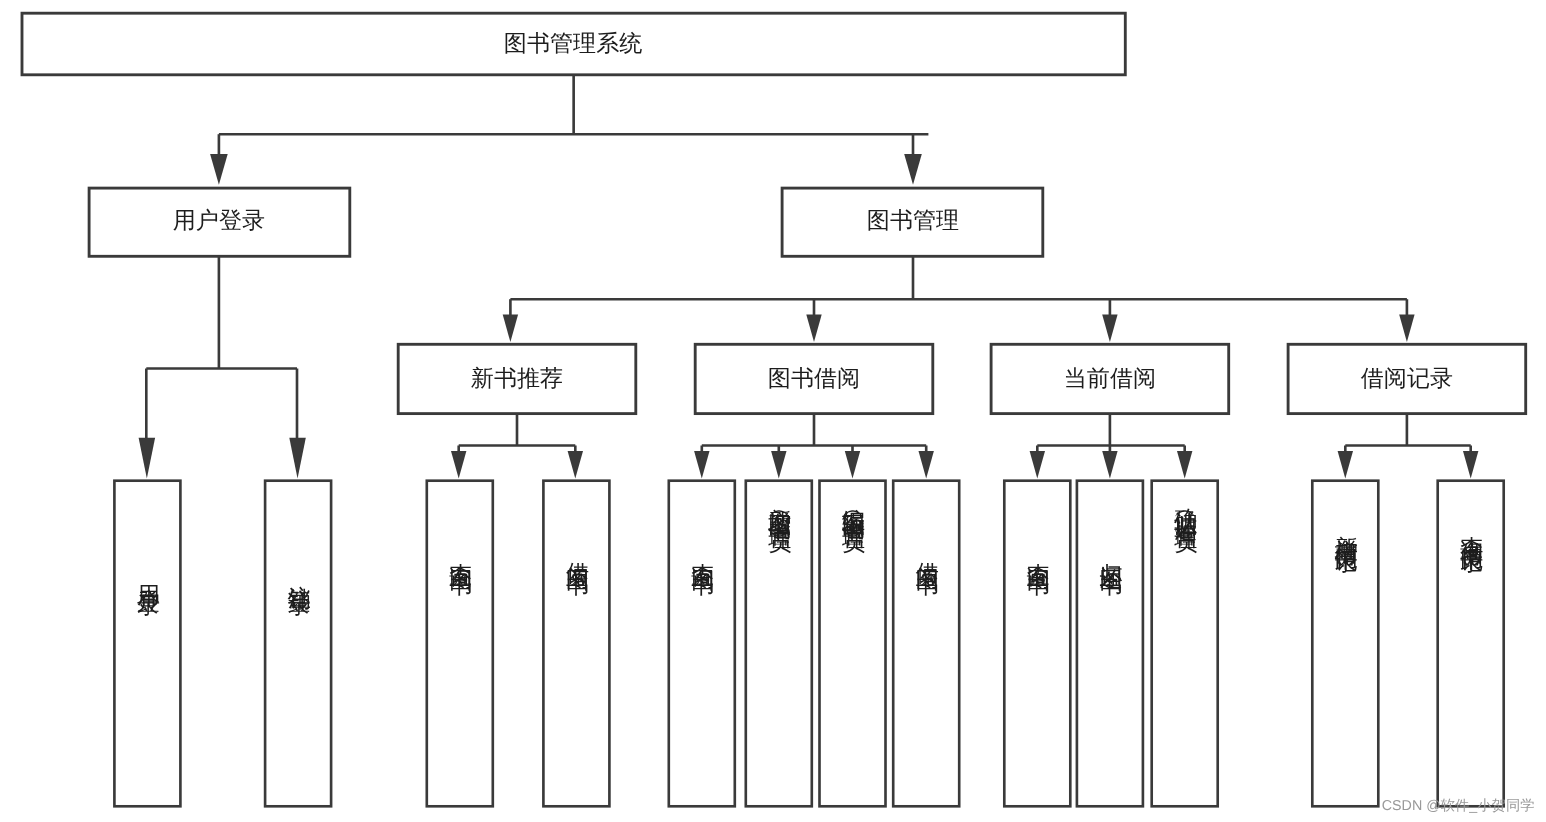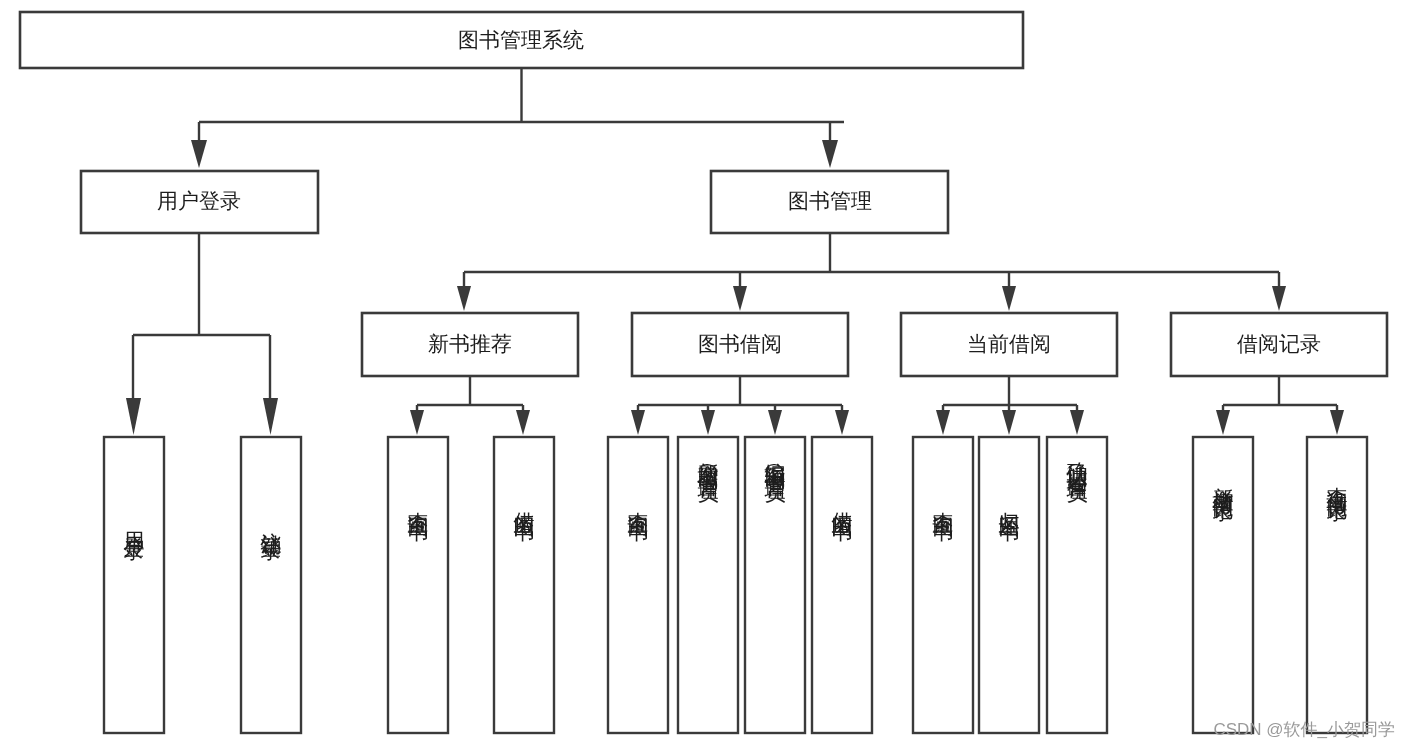--- a/index.html
+++ b/index.html
@@ -68,21 +68,21 @@
     line-height: 1.24;
     color: #1d1d1d;
     letter-spacing: 3px;
     white-space: nowrap;
   }
   .watermark {
     position: absolute;
     right: 8px;
     bottom: 6px;
     font-family: "Liberation Sans", "DejaVu Sans", sans-serif;
-    font-size: 17px;
+    font-size: 13px;
     color: #9a9a9a;
     white-space: nowrap;
   }
 </style>
 </head>
 <body>
 
 <div id="diagram-root">
 
   <svg class="canvas" viewBox="0 0 1405 747">

